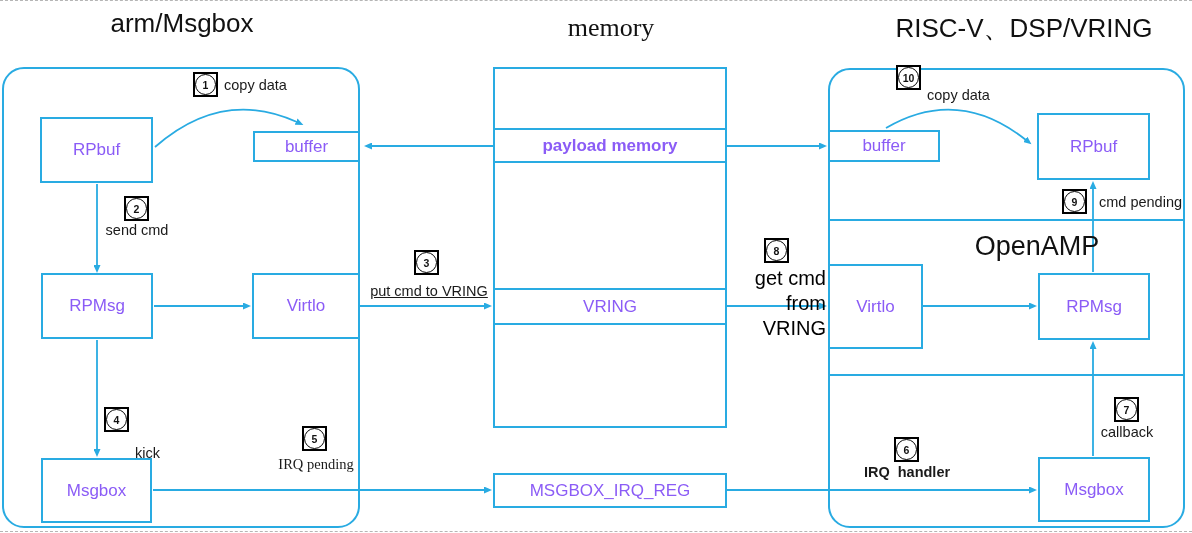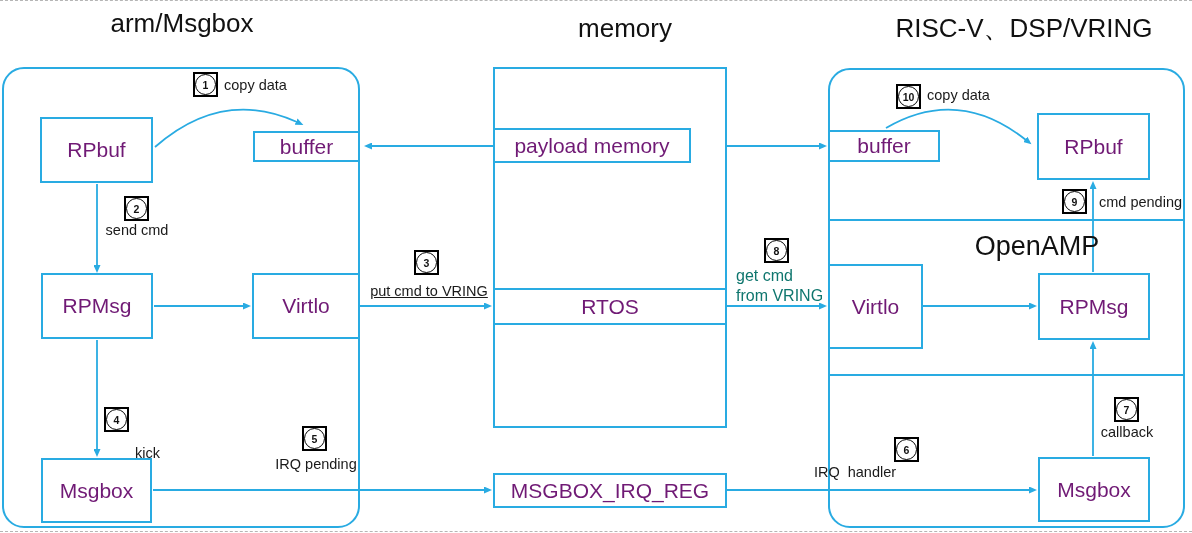--- a/index.html
+++ b/index.html
@@ -1,53 +1,53 @@
 <!DOCTYPE html>
 <html><head>
 <meta charset="utf-8">
 <style>
   html,body{margin:0;padding:0;background:#ffffff;}
   body{width:1192px;height:533px;position:relative;overflow:hidden;
        font-family:"Liberation Sans","DejaVu Sans",sans-serif;color:#111;}
   .edge-dash{position:absolute;left:0;width:1192px;height:0;border-top:1px dashed #b5b5b5;z-index:0;}
   .panel{position:absolute;border:2px solid #29ABE2;border-radius:22px;background:transparent;z-index:1;box-sizing:border-box;}
   .rect{position:absolute;border:2px solid #29ABE2;background:#fff;z-index:3;box-sizing:border-box;
-        display:flex;align-items:center;justify-content:center;font-size:21px;color:#701a75;}
+        display:flex;align-items:center;justify-content:center;font-size:17px;color:#8b5cf6;}
   .hollow{background:transparent;}
   svg.wires{position:absolute;left:0;top:0;z-index:2;}
   .title{position:absolute;transform:translateX(-50%);font-size:26px;font-weight:500;color:#111;white-space:pre;z-index:4;}
   .openamp{position:absolute;transform:translateX(-50%);font-size:27px;font-weight:400;color:#111;z-index:4;white-space:pre;}
   .badge{position:absolute;width:25px;height:25px;border:2.5px solid #000;background:#fff;z-index:4;
          display:flex;align-items:center;justify-content:center;box-sizing:border-box;}
   .badge::before{content:"";position:absolute;inset:0;border:1.3px solid #000;border-radius:50%;box-sizing:border-box;}
   .badge span{position:relative;font-size:10.5px;font-weight:bold;z-index:1;}
   .lbl{position:absolute;font-size:14.5px;color:#1a1a1a;white-space:pre;z-index:4;}
   .lbl-c{transform:translateX(-50%);}
-  .lbl-wrap{position:absolute;font-size:16px;color:#0f766e;width:90px;text-align:left;
+  .lbl-wrap{position:absolute;font-size:20px;color:#000000;width:90px;text-align:right;
             transform:translateX(-50%);line-height:1.25;z-index:4;}
 </style>
 </head>
 <body>
 
 <div class="edge-dash" style="top:0;"></div>
 <div class="edge-dash" style="top:531px;"></div>
 
 <div class="title" style="left:182px;top:8px;">arm/Msgbox</div>
-<div class="title" style="left:625px;top:13px;">memory</div>
+<div class="title" style="left:611px;top:13px;font-family:Liberation Serif, serif;">memory</div>
 <div class="title" style="left:1024px;top:11px;">RISC-V、DSP/VRING</div>
 
 <div class="panel" style="left:2px;top:67px;width:358px;height:461px;"></div>
 <div class="panel" style="left:828px;top:68px;width:357px;height:460px;"></div>
 
 <div class="rect hollow" style="left:493px;top:67px;width:234px;height:361px;"></div>
-<div class="rect" style="left:493px;top:128px;width:198px;height:35px;">
+<div class="rect" style="left:493px;top:128px;width:234px;height:35px;font-weight:bold;">
   <span>payload memory</span>
 </div>
 <div class="rect" style="left:493px;top:288px;width:234px;height:37px;">
-  <span>RTOS</span>
+  <span>VRING</span>
 </div>
 <div class="rect" style="left:493px;top:473px;width:234px;height:35px;">
   <span>MSGBOX_IRQ_REG</span>
 </div>
 
 <div class="rect" style="left:40px;top:117px;width:113px;height:66px;">
   <span>RPbuf</span>
 </div>
 <div class="rect" style="left:253px;top:131px;width:107px;height:31px;">
   <span>buffer</span>
@@ -125,38 +125,38 @@
 <div class="lbl lbl-c" style="left:429px;top:283px;text-decoration:underline;">put cmd to VRING</div>
 
 <div class="badge" style="left:104px;top:407px;">
     <span>4</span>
   </div>
 <div class="lbl" style="left:135px;top:412px;margin-top:33px;">kick</div>
 
 <div class="badge" style="left:302px;top:426px;">
     <span>5</span>
   </div>
-<div class="lbl lbl-c" style="left:316px;top:456px;">IRQ pending</div>
+<div class="lbl lbl-c" style="left:316px;top:456px;font-family:Liberation Serif, serif;">IRQ pending</div>
 
 <div class="badge" style="left:894px;top:437px;">
     <span>6</span>
   </div>
-<div class="lbl lbl-c" style="left:855px;top:464px;">IRQ  handler</div>
+<div class="lbl lbl-c" style="left:907px;top:464px;font-weight:bold;">IRQ  handler</div>
 
 <div class="badge" style="left:1114px;top:397px;">
     <span>7</span>
   </div>
 <div class="lbl lbl-c" style="left:1127px;top:424px;">callback</div>
 
 <div class="badge" style="left:764px;top:238px;">
     <span>8</span>
   </div>
 <div class="lbl-wrap" style="left:781px;top:266px;">get cmd from VRING</div>
 
 <div class="badge" style="left:1062px;top:189px;">
     <span>9</span>
   </div>
 <div class="lbl" style="left:1099px;top:194px;">cmd pending</div>
 
-<div class="badge" style="left:896px;top:84px;text-align:center;">
+<div class="badge" style="left:896px;top:65px;text-align:center;">
     <span>10</span>
   </div>
 <div class="lbl" style="left:927px;top:87px;">copy data</div>
 
 </body></html>

